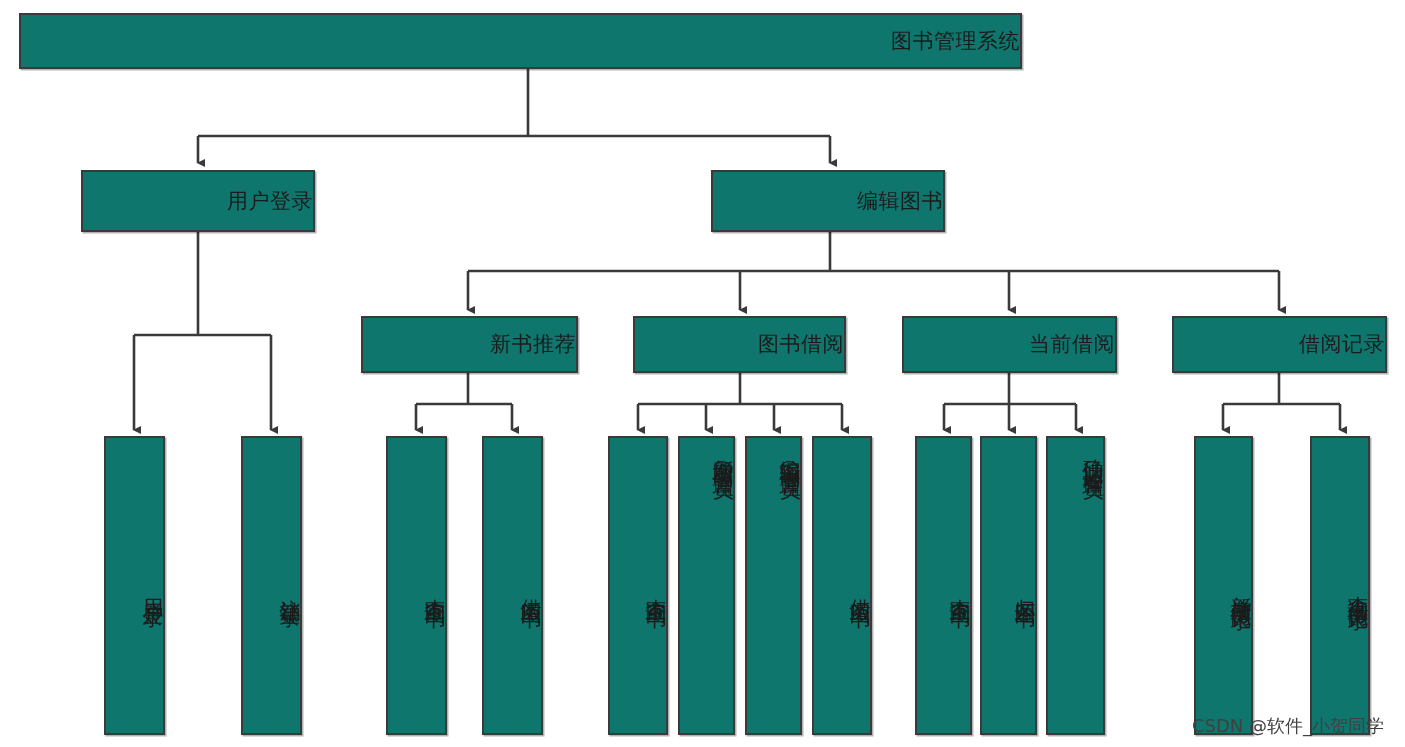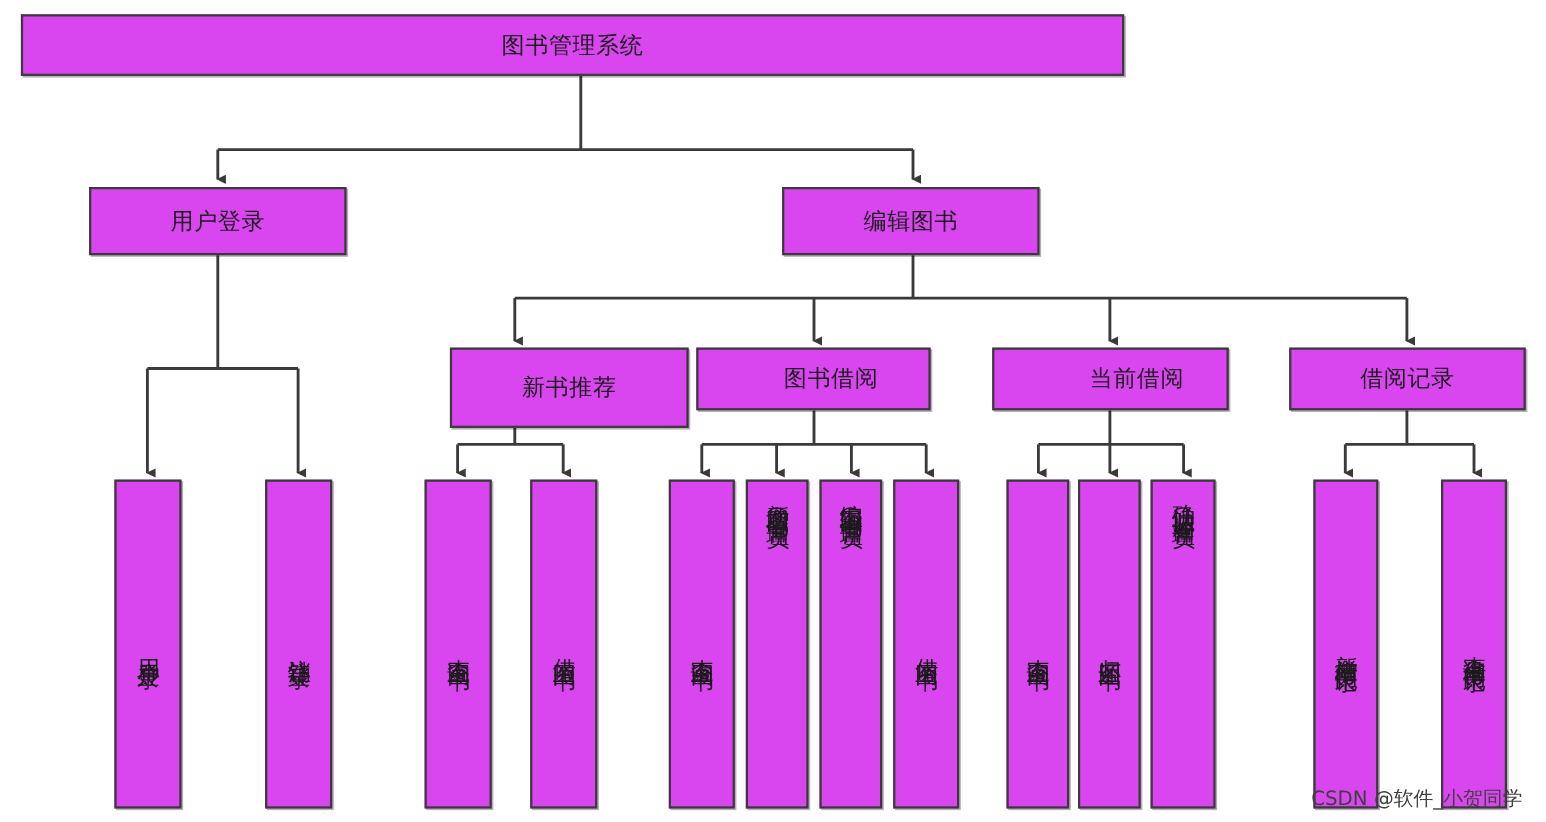--- a/index.html
+++ b/index.html
@@ -21,26 +21,26 @@
   #diagram-svg {
     position: absolute;
     left: 0;
     top: 0;
     width: 1405px;
     height: 747px;
   }
   .node {
     position: absolute;
     box-sizing: border-box;
-    background: #d946ef;
+    background: #0f766e;
     border: 2px solid #3a3a3a;
     box-shadow: 1.5px 1.5px 0 rgba(0,0,0,0.30);
     display: flex;
     align-items: center;
-    justify-content: center;
+    justify-content: flex-end;
     color: #1b1b1b;
     z-index: 3;
   }
   .node-label {
     display: block;
     text-align: center;
     line-height: 1.18;
     letter-spacing: 0.5px;
     white-space: nowrap;
   }
@@ -131,21 +131,21 @@
     <span class="node-label">图书管理系统</span>
   </div>
 
   <div class="node horizontal" style="left: 81px; top: 170px; width: 234px; height: 62px;">
     <span class="node-label">用户登录</span>
   </div>
   <div class="node horizontal" style="left: 711px; top: 170px; width: 234px; height: 62px;">
     <span class="node-label">编辑图书</span>
   </div>
 
-  <div class="node horizontal" style="left: 361px; top: 316px; width: 217px; height: 73px; margin-left: 48px;">
+  <div class="node horizontal" style="left: 361px; top: 316px; width: 217px; height: 57px;">
     <span class="node-label">新书推荐</span>
   </div>
   <div class="node horizontal" style="left: 633px; top: 316px; width: 213px; height: 57px; padding-left: 32px;">
     <span class="node-label">图书借阅</span>
   </div>
   <div class="node horizontal" style="left: 902px; top: 316px; width: 215px; height: 57px; padding-left: 48px;">
     <span class="node-label">当前借阅</span>
   </div>
   <div class="node horizontal" style="left: 1172px; top: 316px; width: 215px; height: 57px;">
     <span class="node-label">借阅记录</span>

